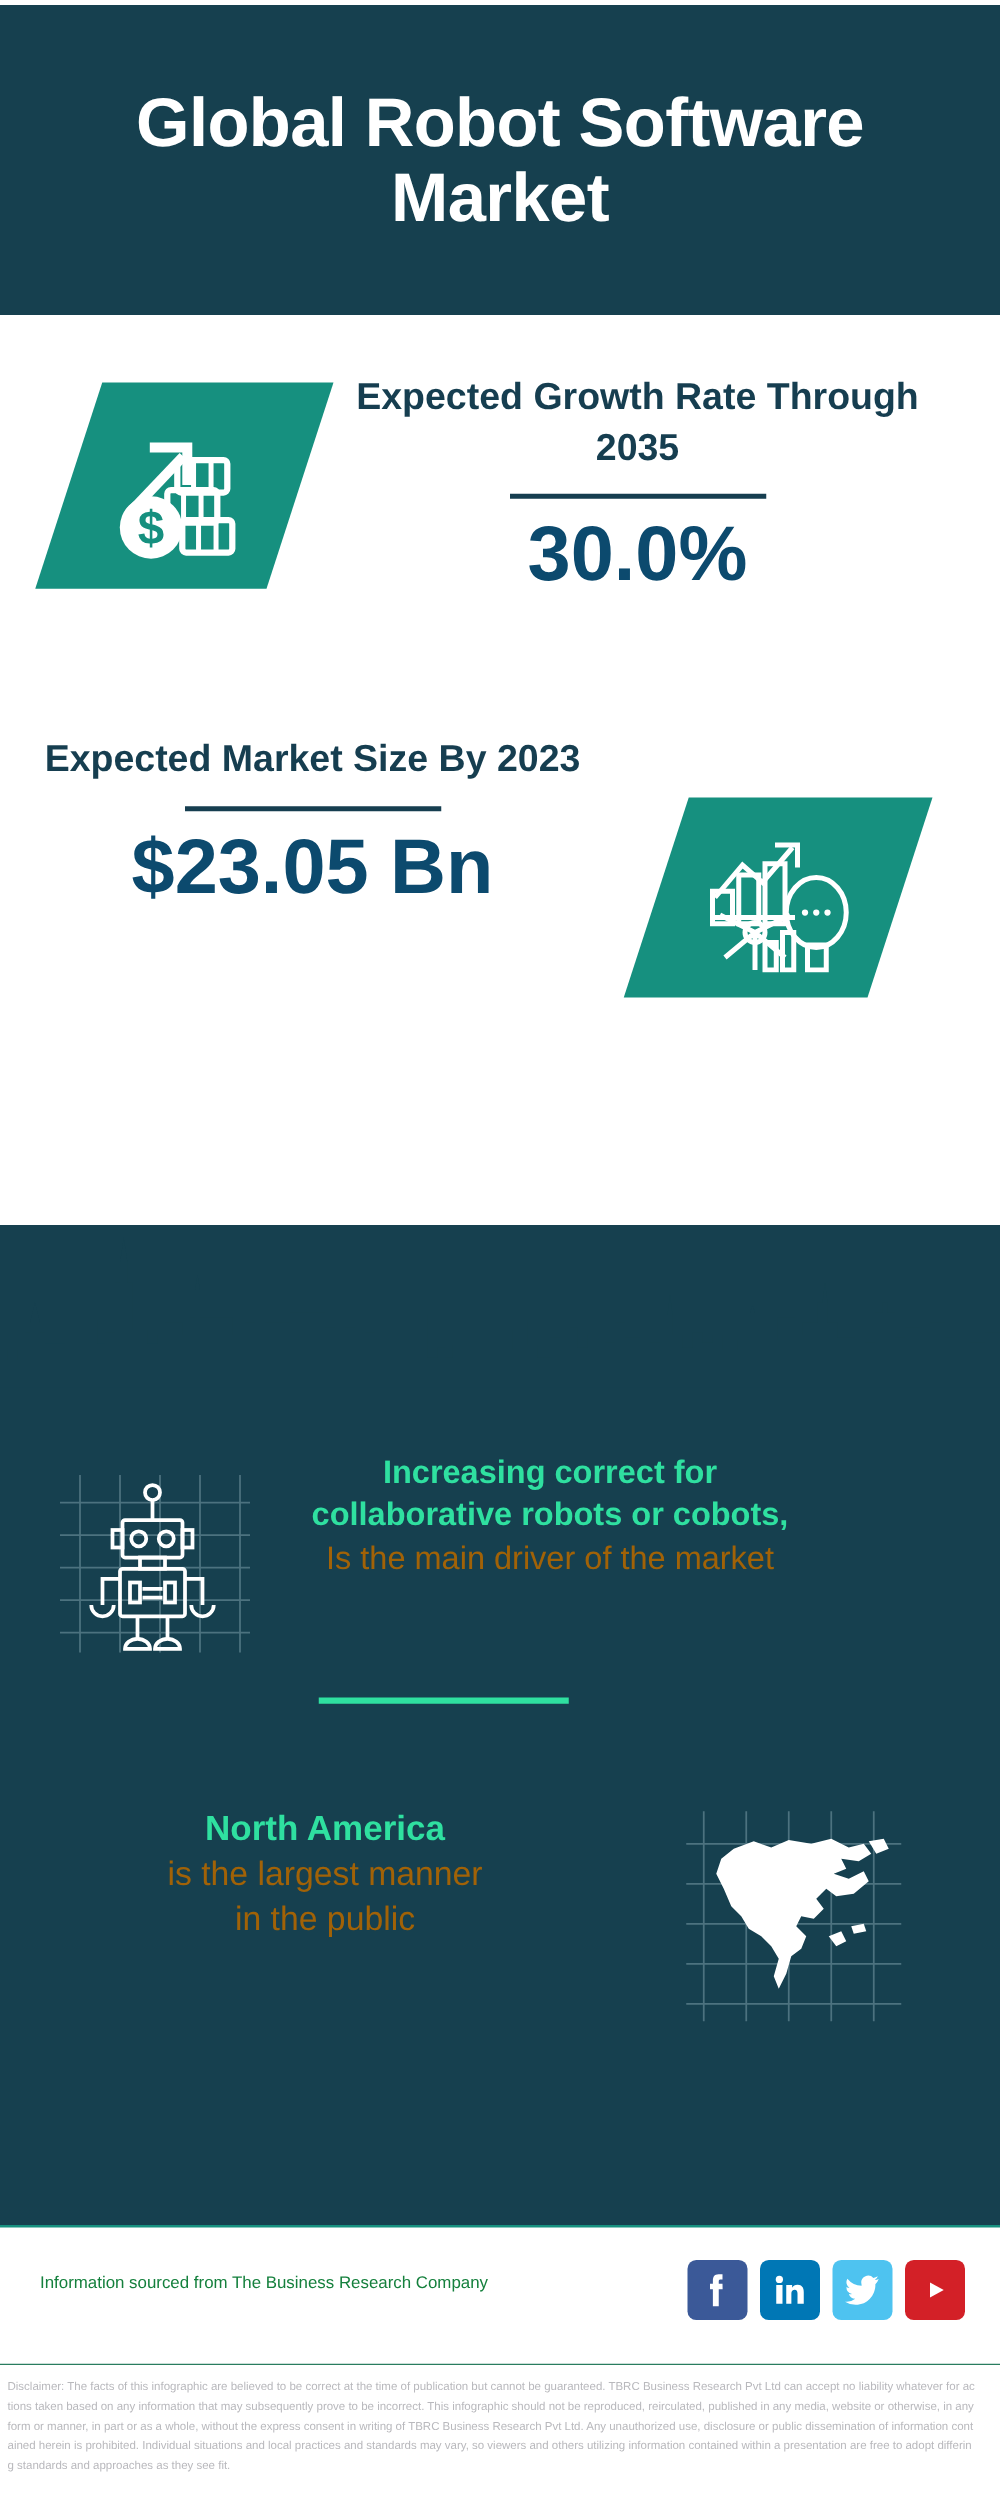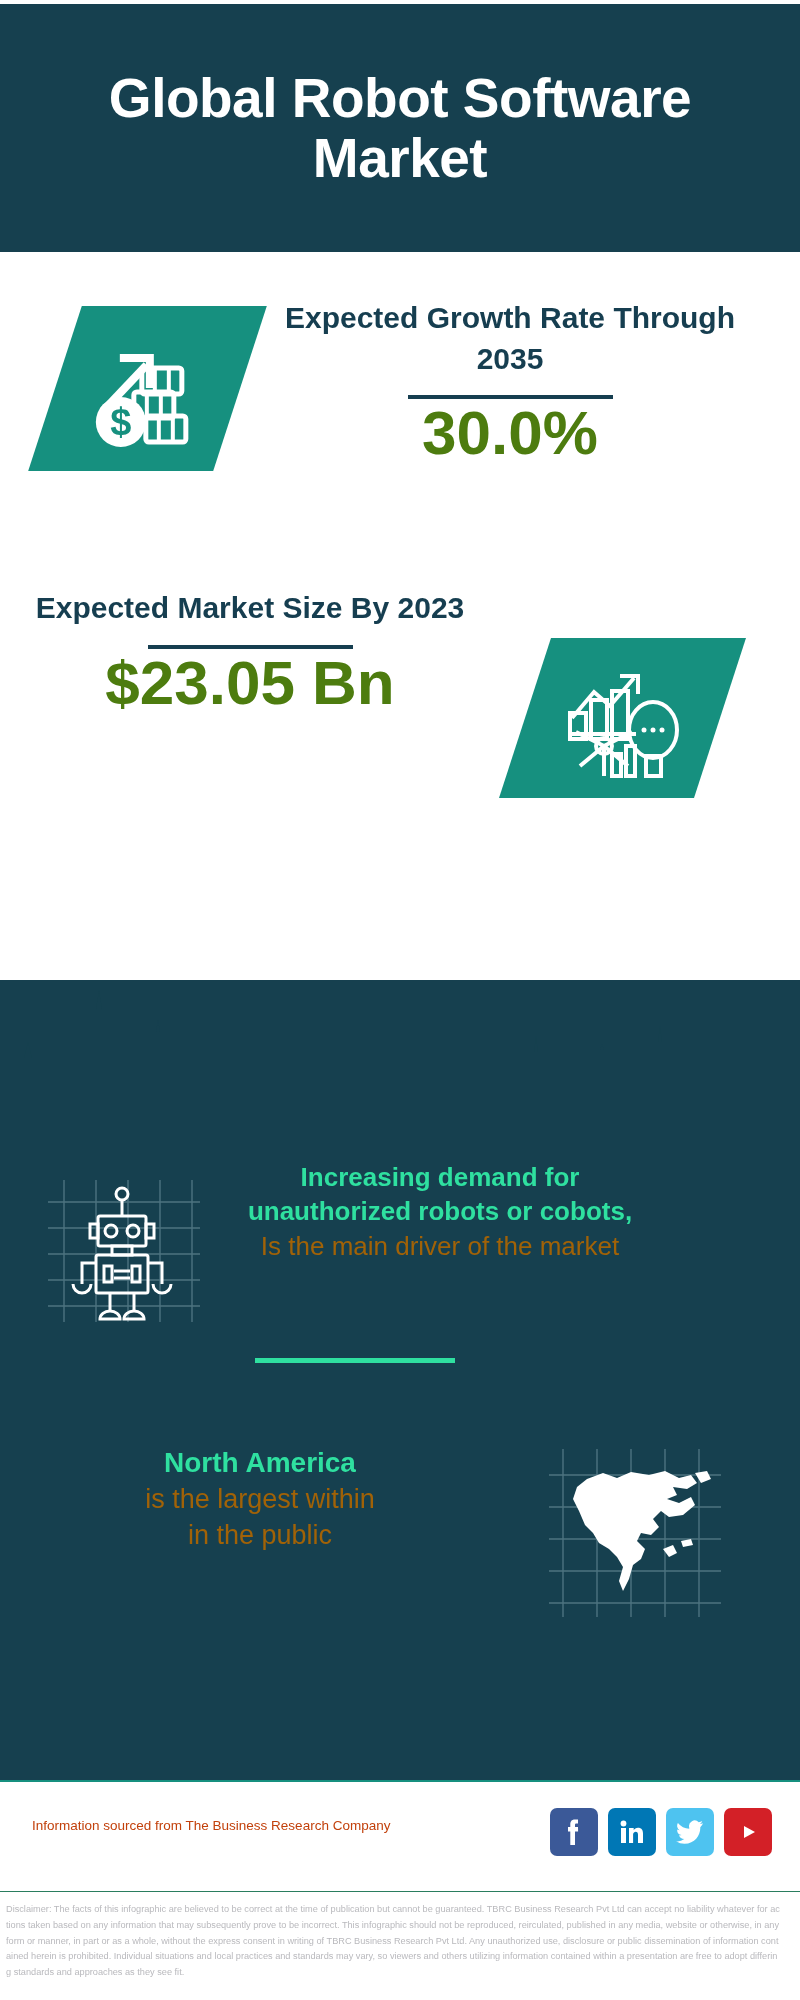--- a/index.html
+++ b/index.html
@@ -64,24 +64,24 @@
     font-size: 30px;
     font-weight: bold;
     line-height: 1.35;
   }
   .rule-dark {
     width: 205px; height: 4px;
     background: #163e50;
     margin: 16px auto 0 auto;
   }
   .stat-value {
-    color: #4d7c0f;
+    color: #0c4a6e;
     font-size: 62px;
     font-weight: bold;
-    margin-top: 1px;
+    margin-top: 12px;
     line-height: 1.05;
   }
 
   
   .stat2 {
     position: absolute;
     left: 0; top: 568px;
     width: 800px; height: 385px;
   }
   .badge2 { left: 525px; top: 70px; width: 195px; height: 160px; }
@@ -163,21 +163,21 @@
     position: absolute;
     left: 0; top: 1780px;
     width: 800px; height: 112px;
     background: #ffffff;
     border-top: 2px solid #16907f;
     border-bottom: 1px solid #2a7d5f;
   }
   .footer-text {
     position: absolute;
     left: 32px; top: 32px;
-    color: #c2410c;
+    color: #15803d;
     font-size: 13.5px;
     line-height: 1.75;
     text-align: center;
   }
   .socials {
     position: absolute;
     right: 28px; top: 26px;
     display: flex;
     gap: 10px;
   }
@@ -330,31 +330,31 @@
           <path d="M31 112 a9 9 0 0 0 18 0"></path>
           <path d="M111 112 a9 9 0 0 0 18 0"></path>
           <line x1="68" y1="121" x2="68" y2="140"></line>
           <line x1="92" y1="121" x2="92" y2="140"></line>
           <path d="M58 147 a10 8 0 0 1 20 0 Z"></path>
           <path d="M82 147 a10 8 0 0 1 20 0 Z"></path>
         </g>
       </svg>
     </div>
     <div class="driver-text">
-      <div class="accent-head">Increasing demand for unauthorized robots or cobots,</div>
+      <div class="accent-head">Increasing correct for collaborative robots or cobots,</div>
       <div class="white-sub">Is the main driver of the market</div>
     </div>
   </div>
 
   <div class="rule-mint"></div>
 
   <div class="region-block">
     <div class="region-text">
       <div class="accent-head" style="font-size:28px">North America</div>
-      <div class="white-sub" style="font-size:27px">is the largest within</div>
+      <div class="white-sub" style="font-size:27px">is the largest manner</div>
       <div class="white-sub" style="font-size:27px">in the public</div>
     </div>
     <div class="map-wrap">
       <svg width="180" height="175" viewBox="0 0 180 175">
         <g stroke="#8fb0bb" stroke-width="1.4" opacity="0.45">
           <line x1="18" y1="4" x2="18" y2="172"></line>
           <line x1="52" y1="4" x2="52" y2="172"></line>
           <line x1="86" y1="4" x2="86" y2="172"></line>
           <line x1="120" y1="4" x2="120" y2="172"></line>
           <line x1="154" y1="4" x2="154" y2="172"></line>

